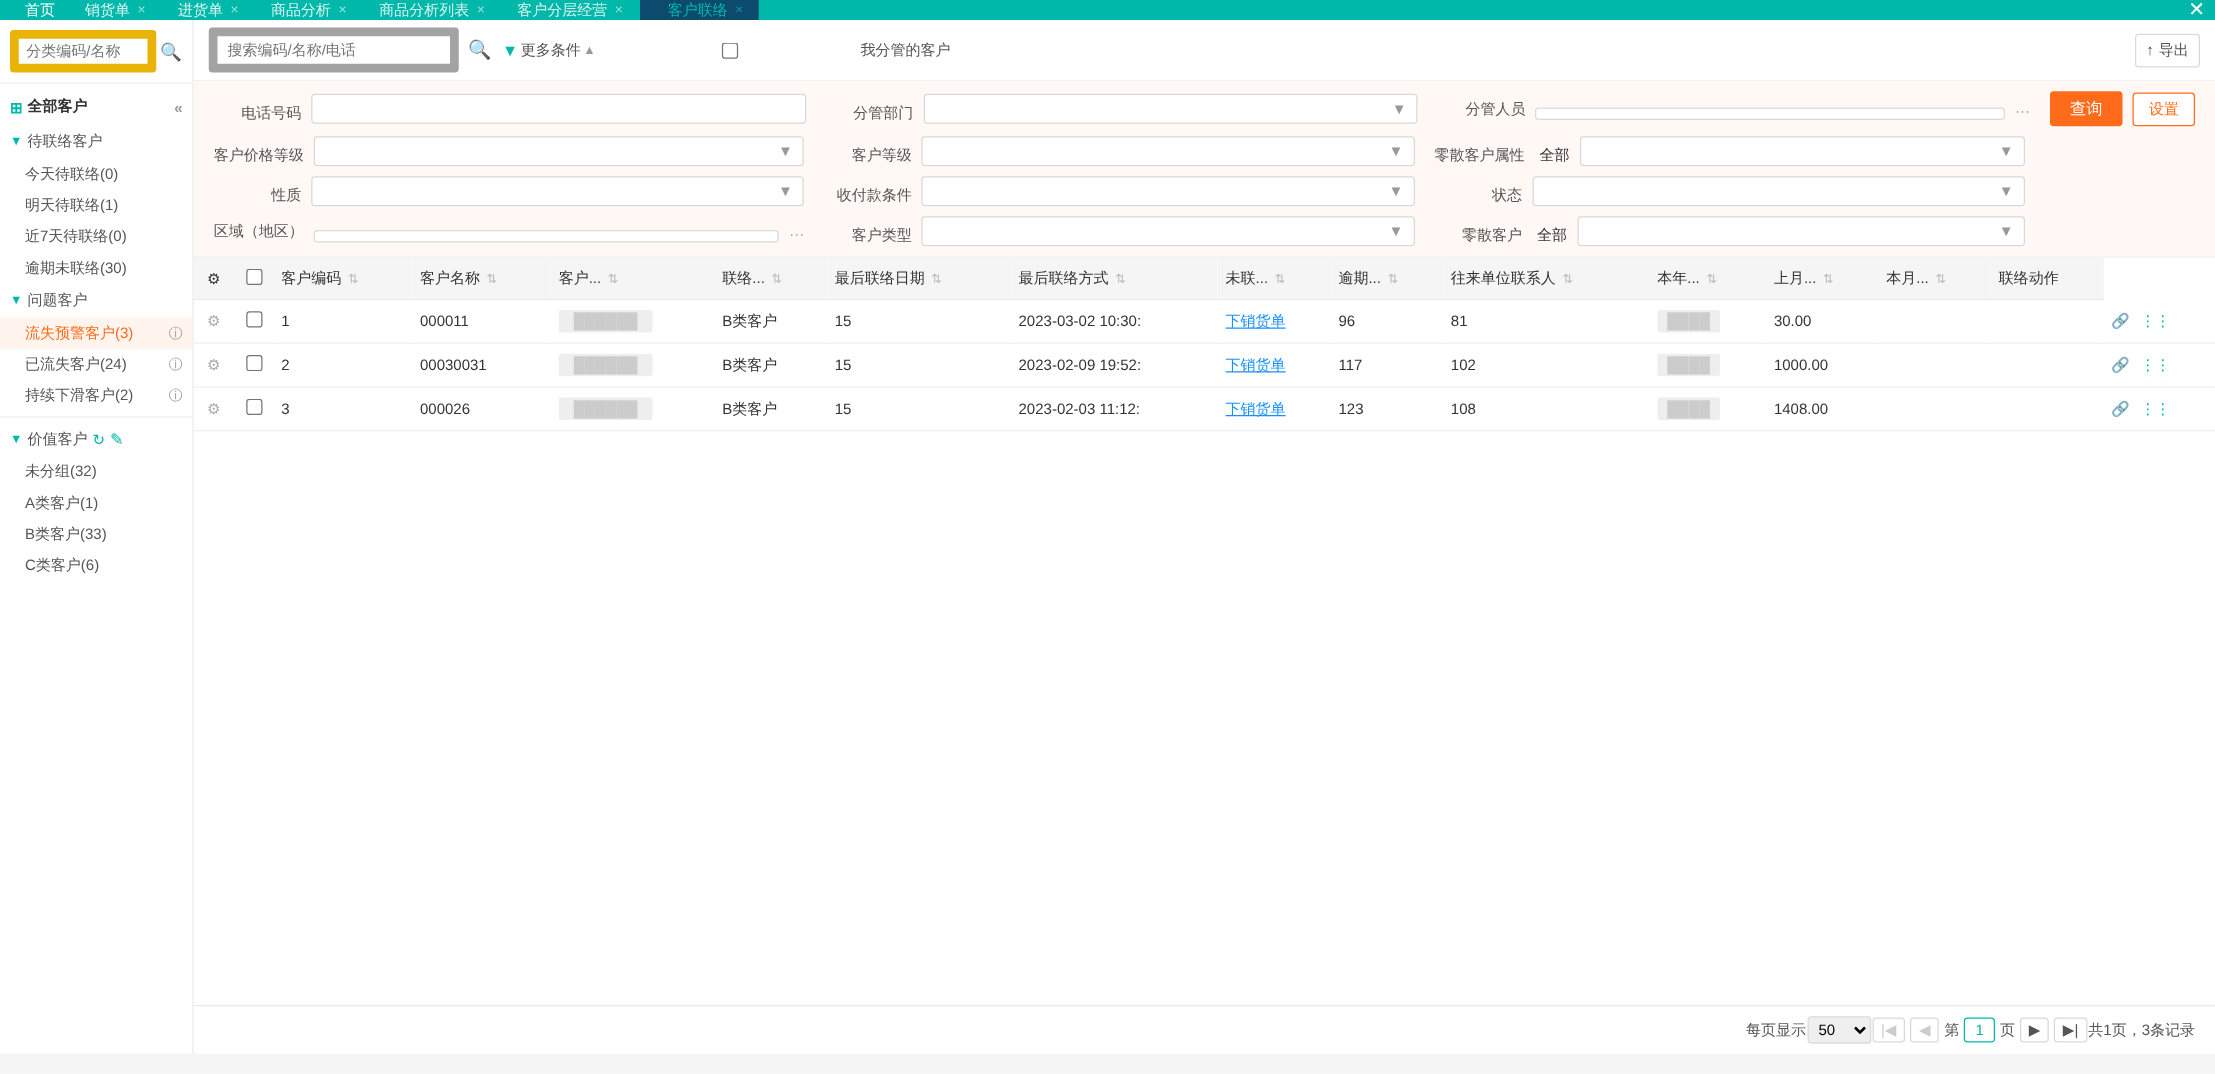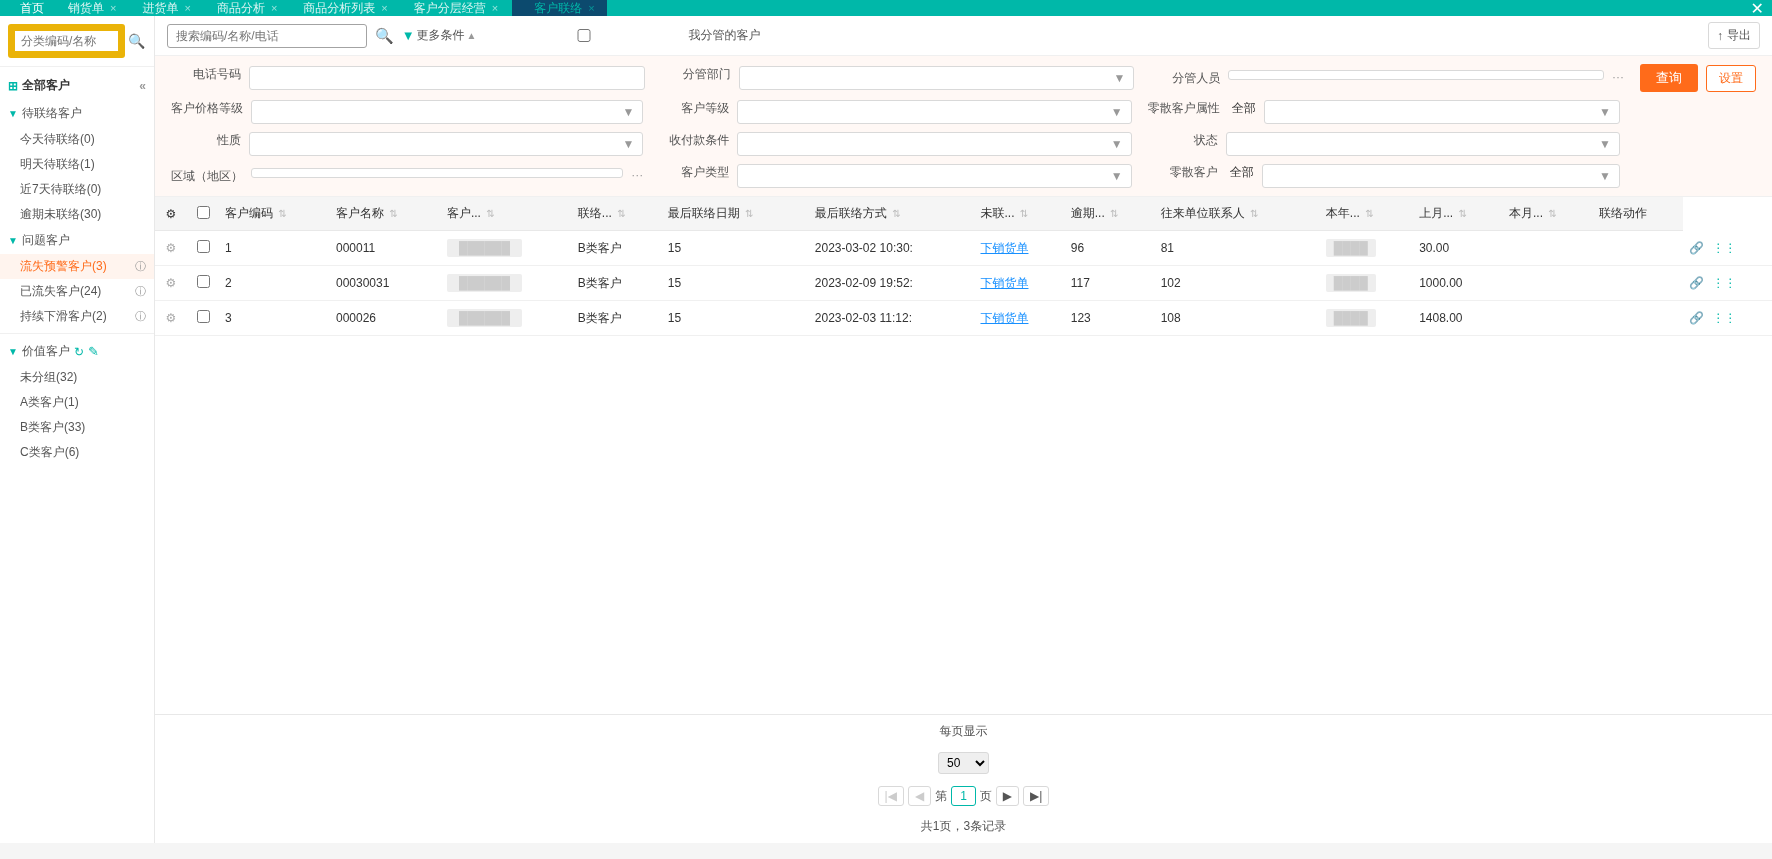--- a/index.html
+++ b/index.html
@@ -163,21 +163,21 @@
     
     .filter-bar {
       padding: 6px 12px;
       border-bottom: 1px solid #f0f0f0;
       display: flex;
       align-items: center;
       gap: 8px;
       background: white;
     }
     .filter-bar input {
-      border: 1px solid #a3a3a3;
+      border: 7px solid #a3a3a3;
       border-radius: 3px;
       padding: 4px 8px;
       width: 200px;
       outline: none;
       font-size: 12px;
     }
     .filter-bar .search-icon {
       color: #ff6b1a;
       cursor: pointer;
       font-size: 15px;
@@ -222,21 +222,21 @@
     }
     .filter-row {
       display: flex;
       align-items: center;
       gap: 16px;
       margin-bottom: 8px;
     }
     .filter-row:last-child { margin-bottom: 0; }
     .filter-field {
       display: flex;
-      align-items: flex-start;
+      align-items: flex-end;
       flex: 1;
       gap: 8px;
     }
     .filter-label {
       white-space: nowrap;
       color: #555;
       min-width: 70px;
       text-align: right;
     }
     .filter-input {
@@ -344,24 +344,23 @@
     }
     .action-icons span { cursor: pointer; }
 
     
     .table-footer {
       border-top: 1px solid #e8e8e8;
       padding: 8px 16px;
       display: flex;
       align-items: center;
       justify-content: flex-end;
-      gap: 12px;
+      gap: 1px;
       background: white;
       color: #555;
-      flex-direction: column;
     }
     .table-footer select {
       border: 1px solid #d9d9d9;
       border-radius: 3px;
       padding: 2px 4px;
       outline: none;
     }
     .pagination {
       display: flex;
       align-items: center;

